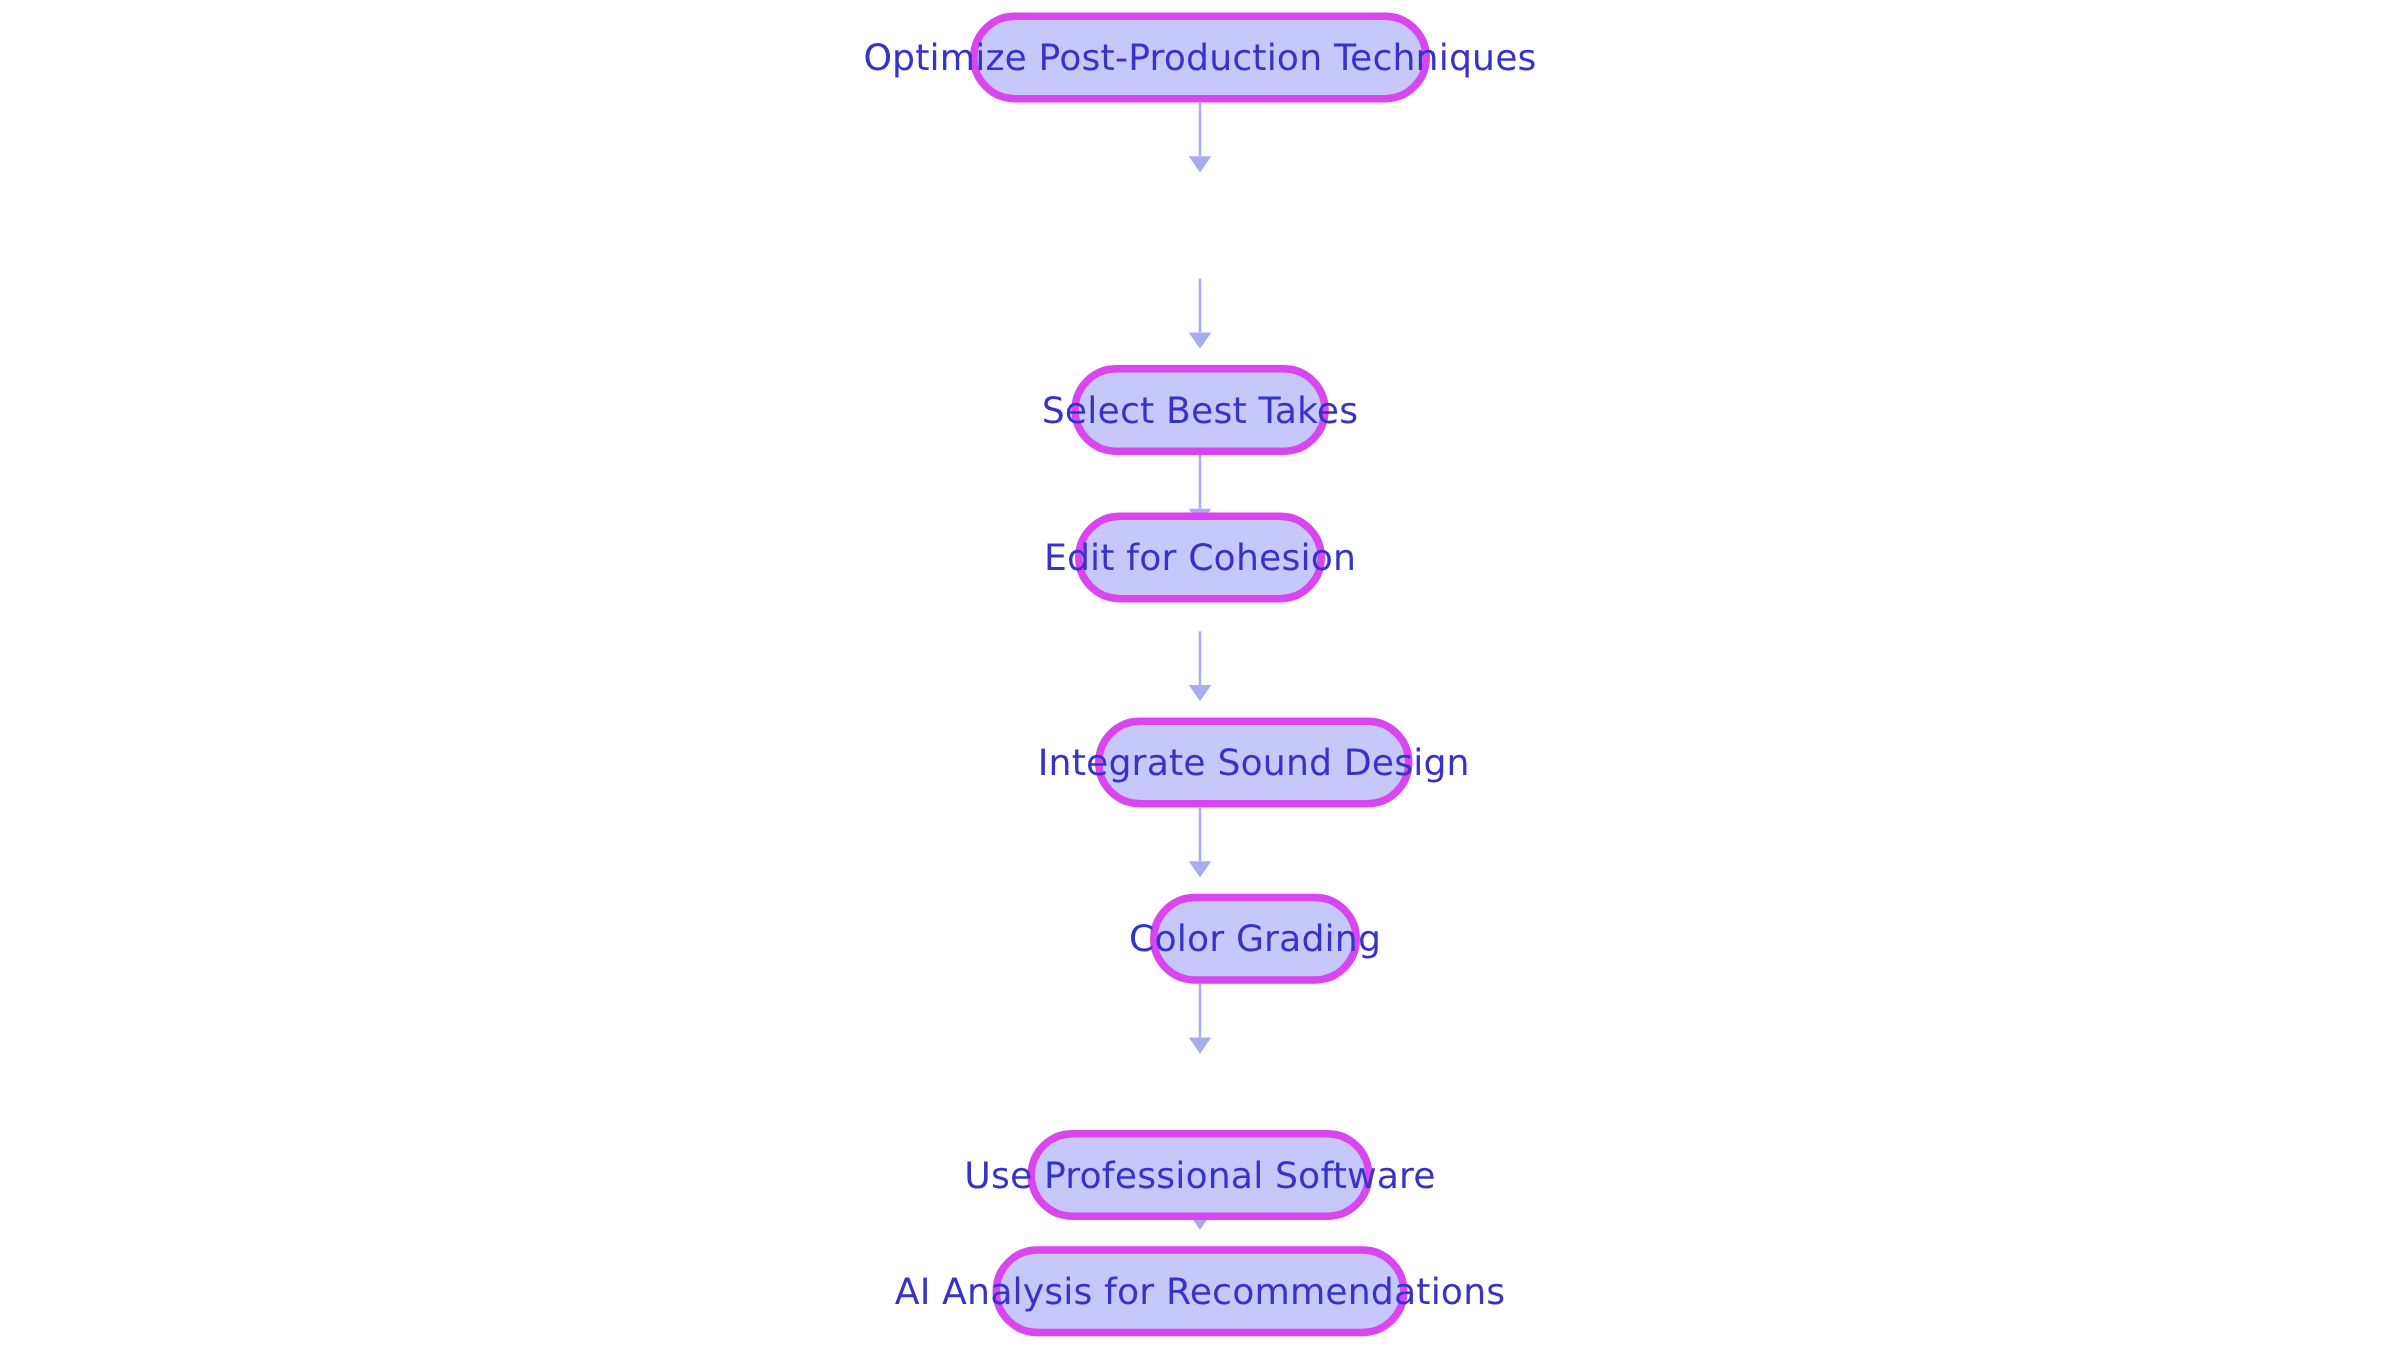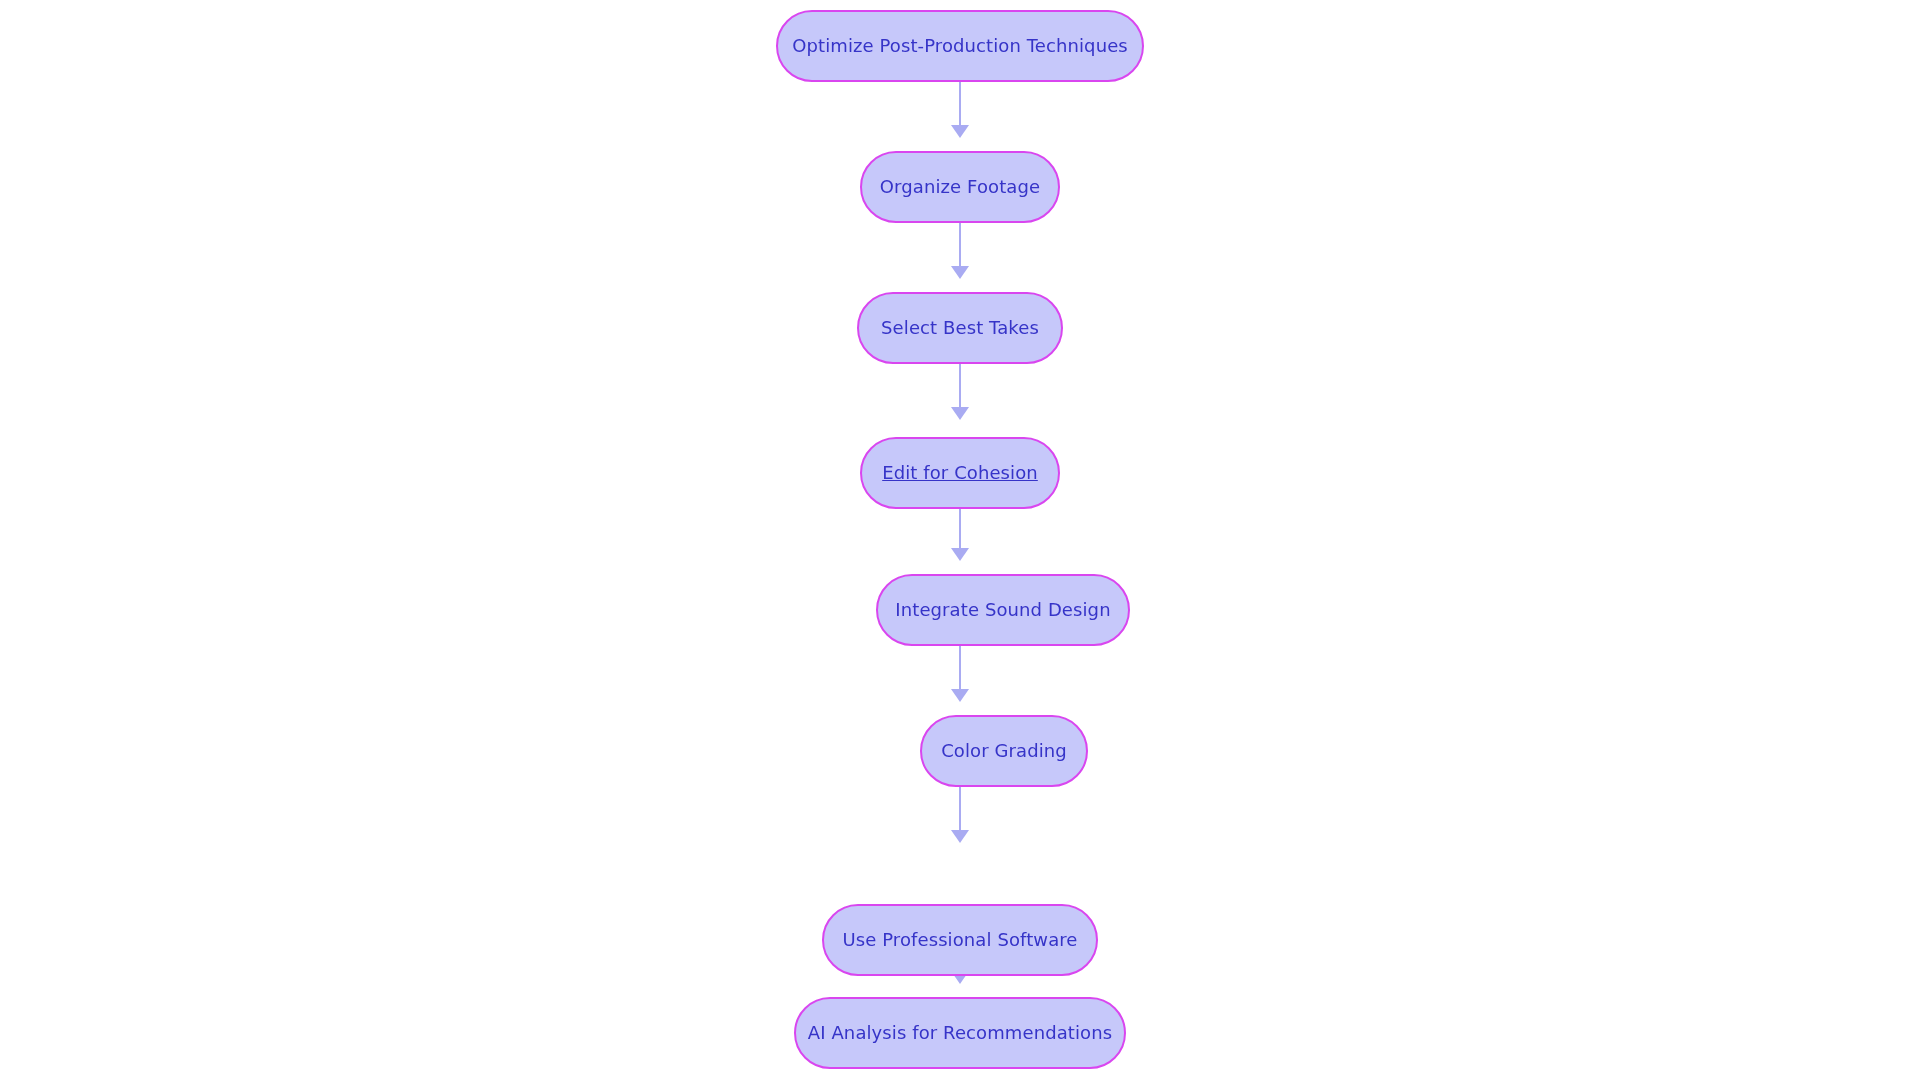--- a/index.html
+++ b/index.html
@@ -19,25 +19,25 @@
     height: 1083px;
     background: #ffffff;
   }
   .node {
     position: absolute;
     box-sizing: border-box;
     display: flex;
     align-items: center;
     justify-content: center;
     background: #c6c8fa;
-    border: 2px solid #d946ef;
+    border: 6px solid #d946ef;
     border-radius: 999px;
     height: 72px;
     color: #3634c8;
-    font-size: 18px;
+    font-size: 29px;
     font-family: "DejaVu Sans", sans-serif;
     letter-spacing: 0.1px;
     white-space: nowrap;
     user-select: none;
   }
   .node-label {
     line-height: 1;
     padding: 0 4px;
   }
   .connector {
@@ -80,29 +80,26 @@
   <div class="connector" style="top:787px;height:43px;"></div>
   <div class="arrowhead" style="top:830px;left:960px;"></div>
 
   <div class="connector" style="top:928px;height:43px;"></div>
   <div class="arrowhead" style="top:971px;left:960px;"></div>
 
   <div class="node" style="left:776px;top:10px;width:368px;">
     <span class="node-label">Optimize Post-Production Techniques</span>
   </div>
 
-  <div class="node" style="left:860px;top:151px;width:200px;">
-    <span class="node-label">Organize Footage</span>
-  </div>
 
   <div class="node" style="left:857px;top:292px;width:206px;justify-content:center;">
     <span class="node-label">Select Best Takes</span>
   </div>
 
-  <div class="node" style="left:860px;top:437px;width:200px;text-decoration:underline;">
+  <div class="node" style="left:860px;top:410px;width:200px;">
     <span class="node-label">Edit for Cohesion</span>
   </div>
 
   <div class="node" style="left:876px;top:574px;width:254px;">
     <span class="node-label">Integrate Sound Design</span>
   </div>
 
   <div class="node" style="left:920px;top:715px;width:168px;">
     <span class="node-label">Color Grading</span>
   </div>

